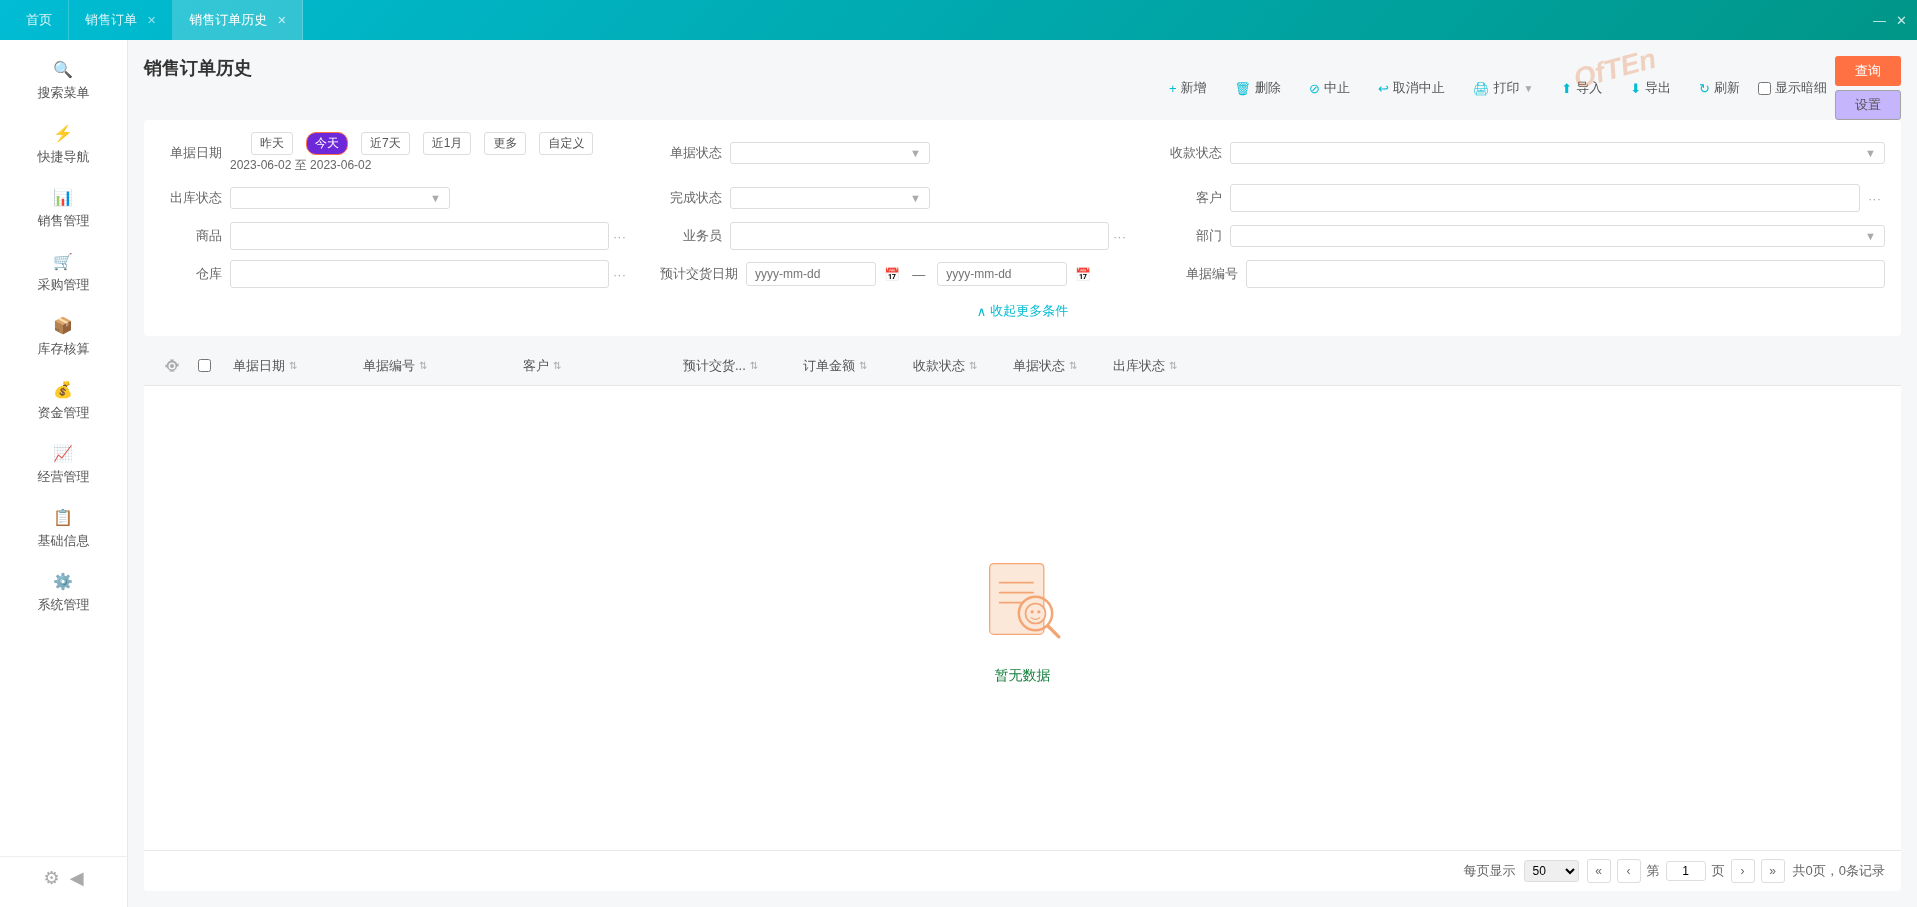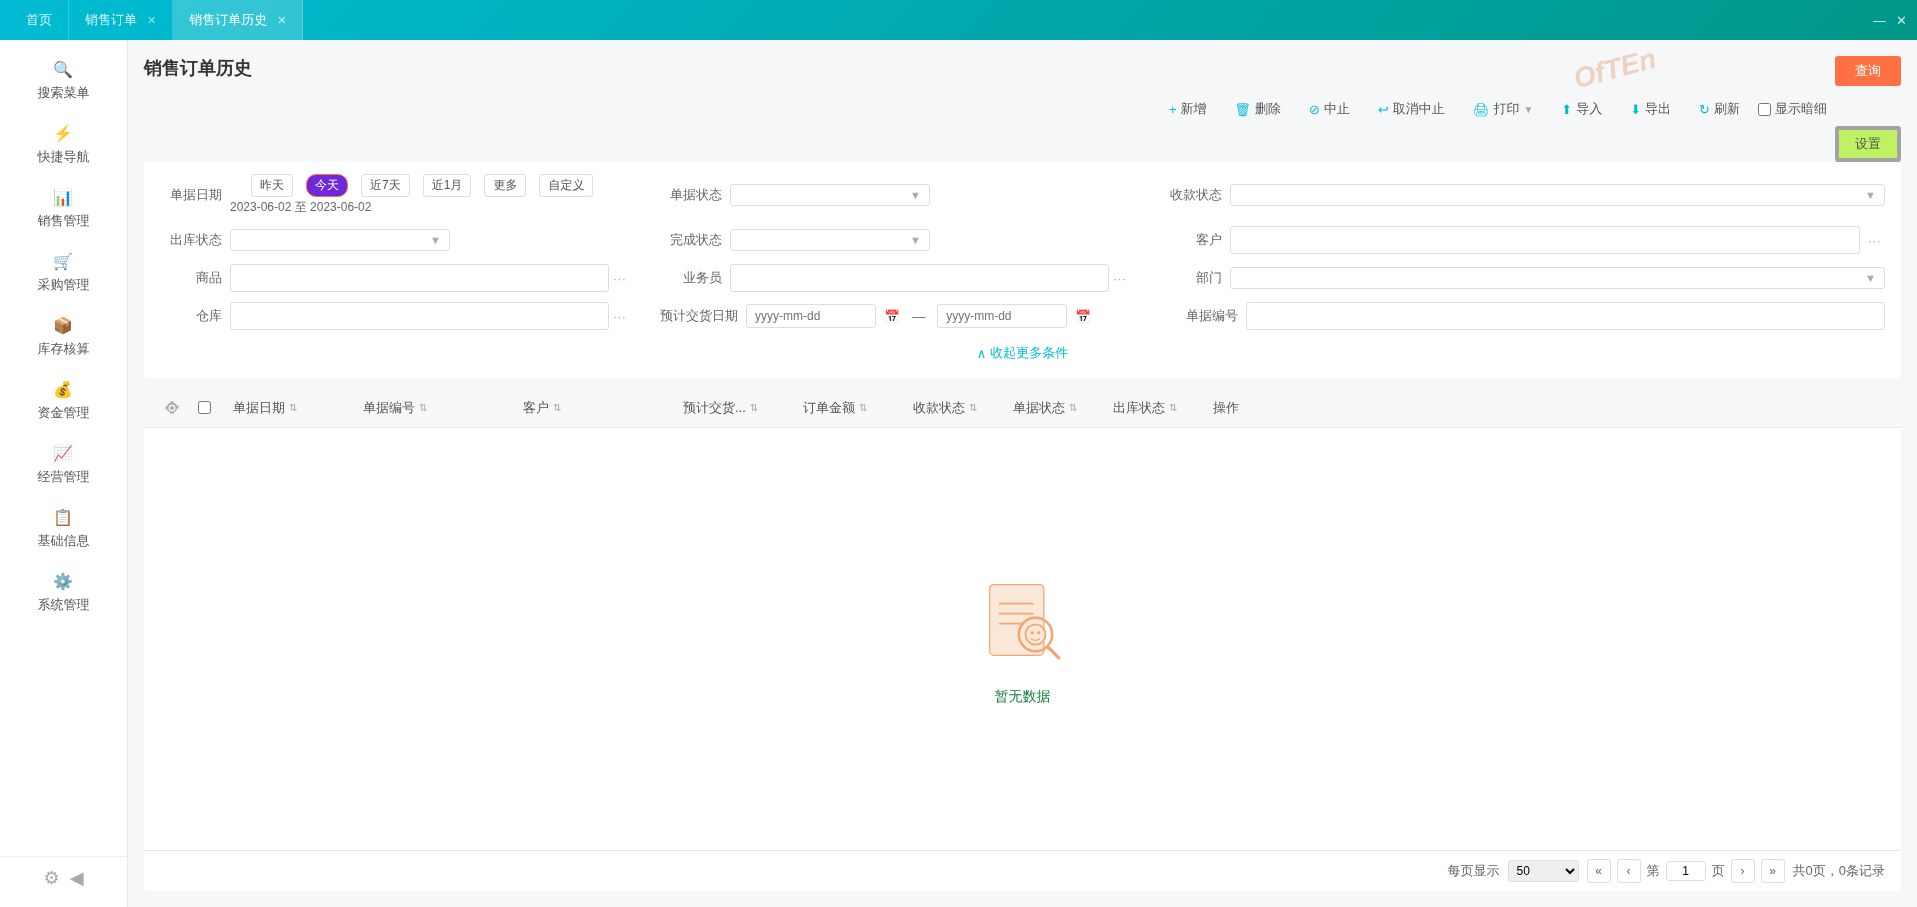--- a/index.html
+++ b/index.html
@@ -307,21 +307,21 @@
       border-top: 1px solid #e8e8e8;
       background: #fff;
       gap: 8px;
     }
     .footer-label { color: #666; font-size: 13px; }
     .page-size-select {
       border: 1px solid #ddd;
       border-radius: 3px;
       padding: 2px 4px;
       font-size: 12px;
-      width: 71px;
+      width: 55px;
     }
     .pagination {
       display: flex;
       align-items: center;
       gap: 6px;
     }
     .page-nav {
       width: 24px;
       height: 24px;
       display: flex;
@@ -348,28 +348,27 @@
     .query-btn {
       background: #ff7043;
       color: #fff;
       border: none;
       border-radius: 3px;
       padding: 6px 20px;
       cursor: pointer;
       font-size: 13px;
     }
     .settings-btn {
-      background: #bef264;
+      background: #c4b5fd;
       color: #555;
-      border: 4px solid #a3a3a3;
+      border: 1px solid #a3a3a3;
       border-radius: 3px;
       padding: 5px 16px;
       cursor: pointer;
       font-size: 13px;
-      margin-top: 36px;
     }
     .btn-group-right {
       display: flex;
       flex-direction: column;
       gap: 4px;
     }
     
     
     .toolbar-outer {
       display: flex;
@@ -636,23 +635,20 @@
           <span>收款状态</span>
           <span class="sort-icon">⇅</span>
         </div>
         <div class="th-cell col-docstatus">
           <span>单据状态</span>
           <span class="sort-icon">⇅</span>
         </div>
         <div class="th-cell col-outstatus">
           <span>出库状态</span>
           <span class="sort-icon">⇅</span>
-        </div>
-        <div class="th-cell col-action">
-          <span>操作</span>
         </div>
       </div>
 
       <div class="empty-state">
         <div class="empty-illustration">
           
           <svg viewBox="0 0 120 120" width="100" height="100" xmlns="http://www.w3.org/2000/svg">
 
             <rect x="20" y="15" width="65" height="85" rx="5" fill="#fce8d8" stroke="#f4a574" stroke-width="1.5"></rect>
 

